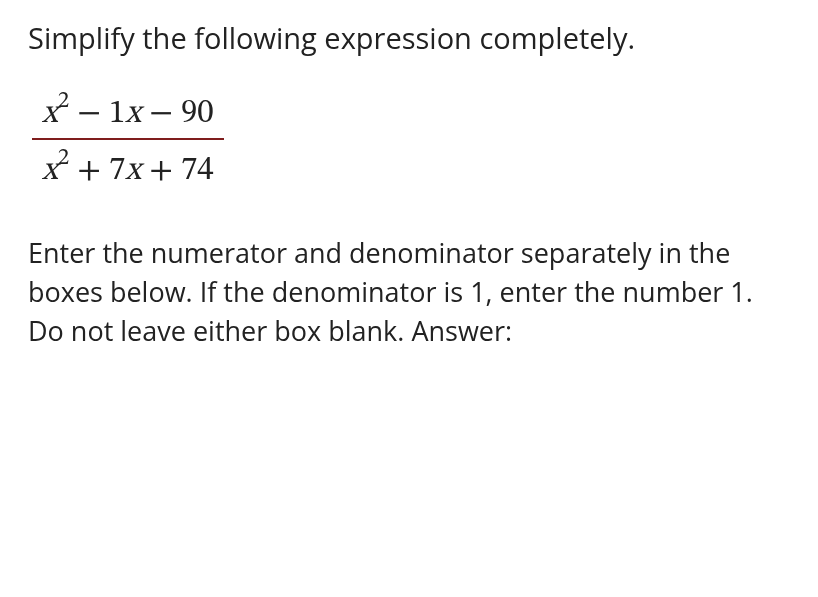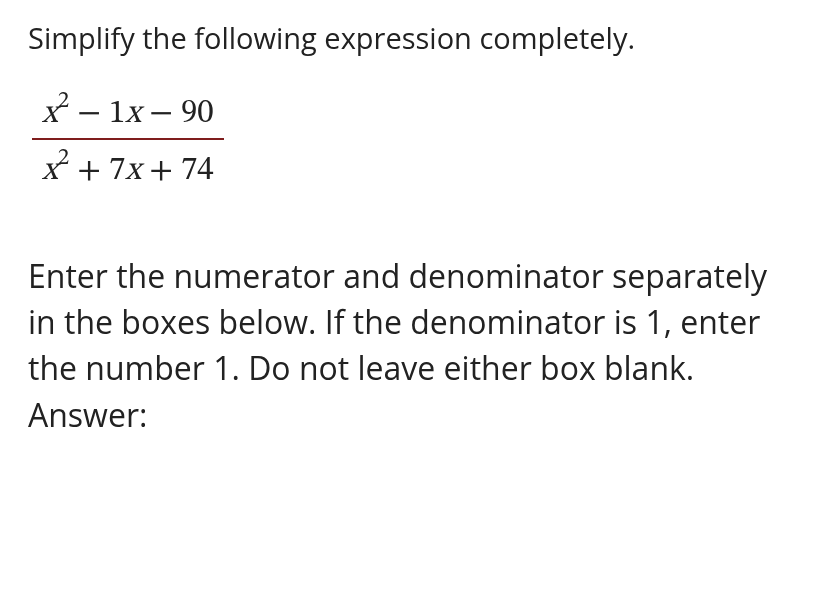--- a/index.html
+++ b/index.html
@@ -46,23 +46,22 @@
     .math-var {
       font-style: italic;
     }
     .exponent {
       font-size: 0.7em;
       vertical-align: super;
       position: relative;
       top: -0.1em;
     }
     .instructions {
-      font-size: 32px;
+      font-size: 27px;
       line-height: 1.45;
-      margin-top: 20px;
     }
     .op {
       display: inline-block;
       padding: 0 8px;
     }
   </style>
 </head>
 <body>
 
 

